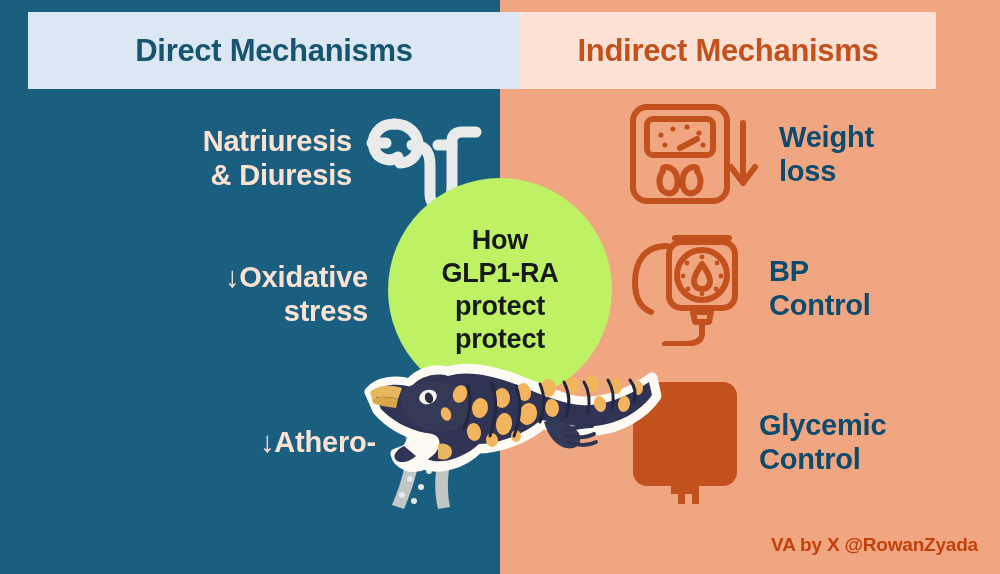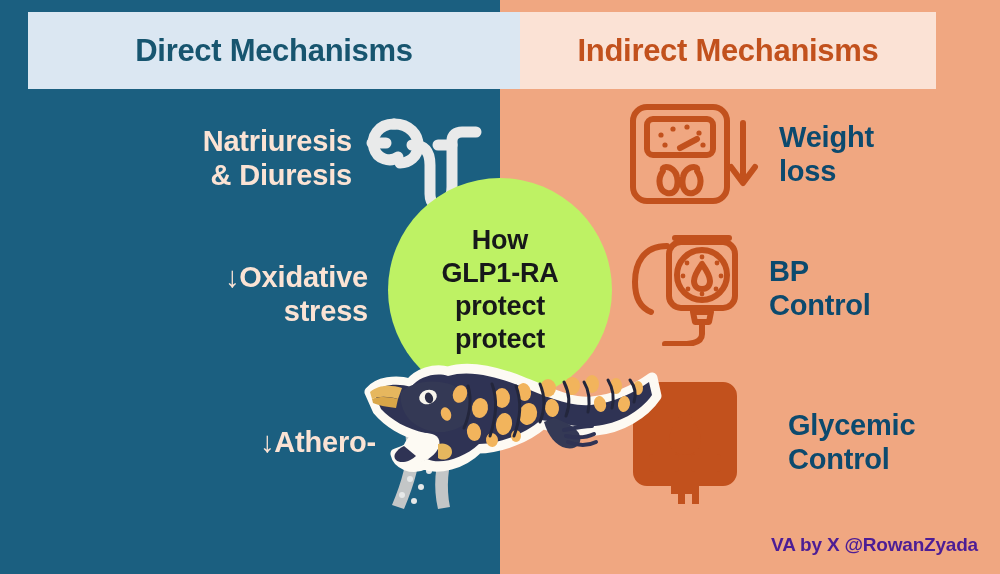--- a/index.html
+++ b/index.html
@@ -56,21 +56,21 @@
   }
   .row-left  { left: 14px;  width: 470px; justify-content: flex-end; }
   .row-right { left: 625px; width: 370px; justify-content: flex-start; }
 
   .row-l1 { top: 96px;  height: 124px; }
   .row-l2 { top: 236px; height: 116px; gap: 8px; }
   .row-l3 { top: 368px; height: 148px; }
 
   .row-r1 { top: 94px;  height: 120px; }
   .row-r2 { top: 228px; height: 120px; }
-  .row-r3 { top: 372px; height: 140px; gap: 29px; }
+  .row-r3 { top: 372px; height: 140px; }
 
   .label {
     font-size: 29px;
     font-weight: bold;
     line-height: 1.18;
     letter-spacing: -0.2px;
   }
   .label-left {
     color: #fbe3d4;
     text-align: right;
@@ -123,21 +123,21 @@
     height: 145px;
     z-index: 6;
   }
   .lizard-wrap svg { display: block; width: 310px; height: 145px; }
 
   
   .credit {
     position: absolute;
     right: 22px;
     bottom: 18px;
-    color: #4c1d95;
+    color: #c2410c;
     font-size: 19px;
     font-weight: bold;
     letter-spacing: -0.2px;
     z-index: 7;
   }
 </style>
 </head>
 <body>
 
 <div id="infographic">

